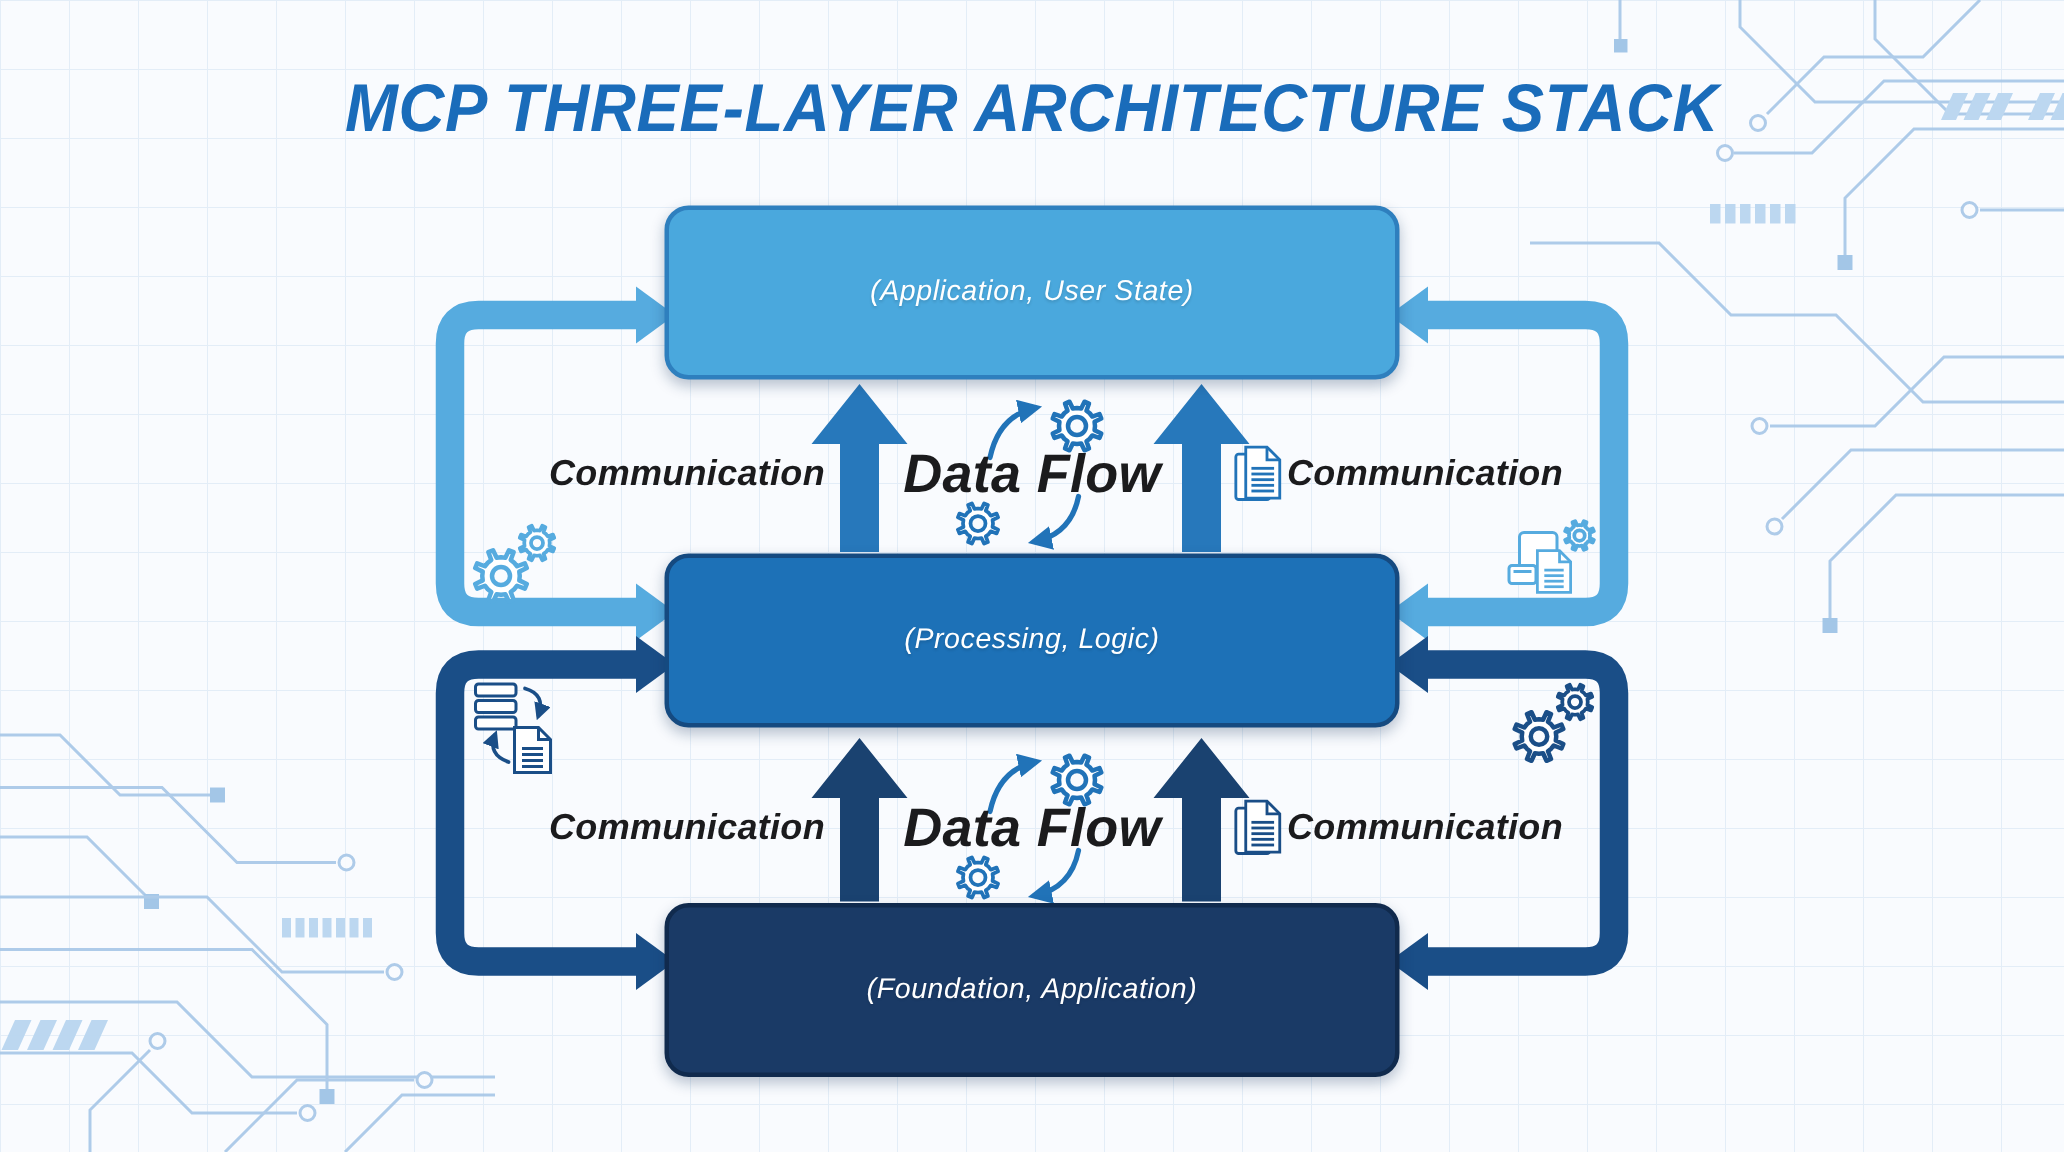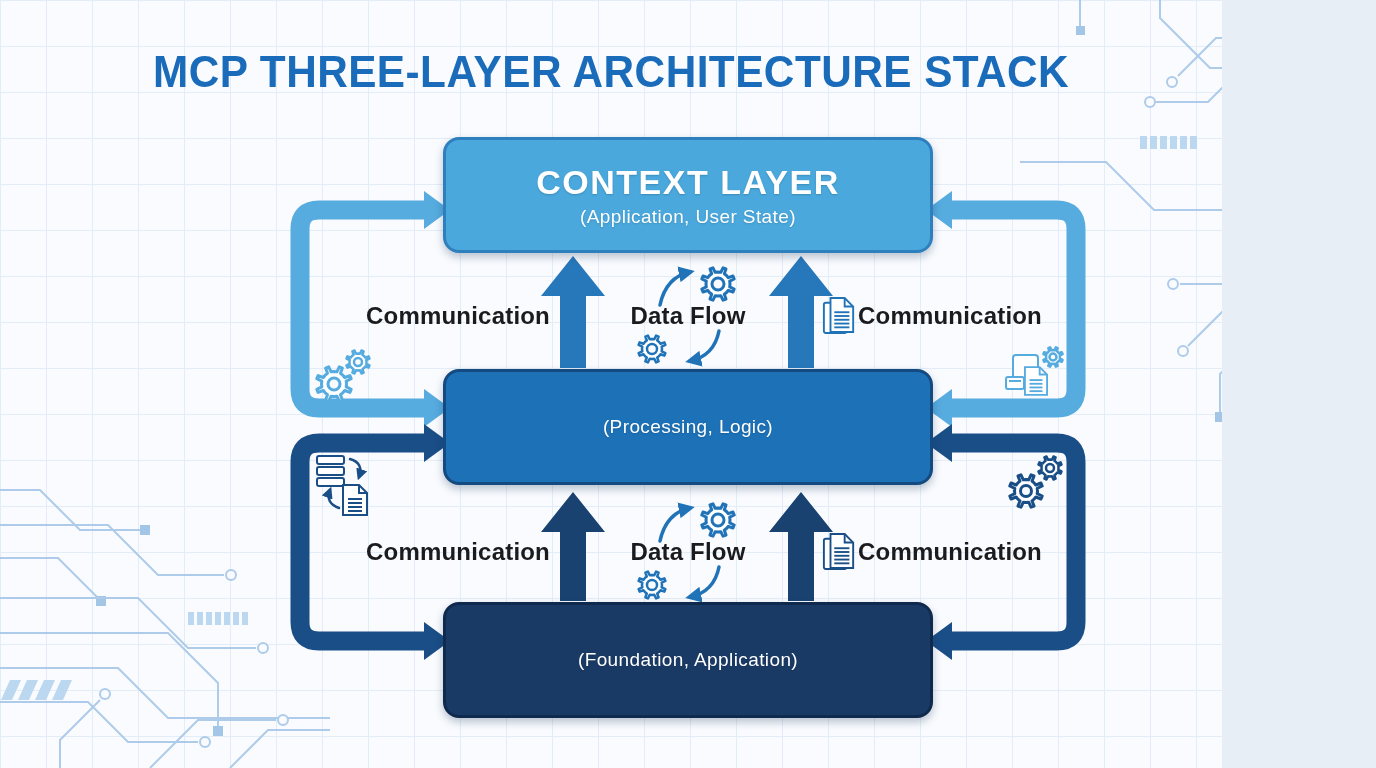--- a/index.html
+++ b/index.html
@@ -2,27 +2,28 @@
 <html style="--background: #f9fbfe; --grid-line: #e3edf7; --title-text: #1a6cba; --label-text: #1b1b1d; --context-fill: #4aa8dd; --context-border: #2e7fbe; --server-fill: #1d71b7; --server-border: #154a80; --protocol-fill: #1a3a66; --protocol-border: #102a4d; --upper-arrow: #2778bb; --lower-arrow: #1a4270; --upper-loop: #56abdf; --lower-loop: #1a4e87; --center-icon-blue: #2173b8; --circuit-trace: #aac9e8;"><head>
 <meta charset="utf-8">
 <style>
   html,body{margin:0;padding:0;}
   body{
     font-family:"Liberation Sans", sans-serif;
     background:#e8eef5;
   }
   .canvas{
     position:relative;
-    width:1222px;height:768px;
+    width:1376px;height:768px;
     overflow:hidden;
     background-color:var(--background,#f9fbfe);
     background-image:
       linear-gradient(var(--grid-line,#e3edf7) 1px, transparent 1px),
       linear-gradient(90deg, var(--grid-line,#e3edf7) 1px, transparent 1px);
     background-size:46px 46px;
+    font-style:italic;
   }
   .title{
     position:absolute;left:50%;top:46px;
     transform:translateX(-50%) scaleX(.94);
     transform-origin:center;
     white-space:nowrap;
     font-size:45px;font-weight:bold;letter-spacing:.5px;
     color:var(--title-text,#1a6cba);
   }
   .layer{
@@ -36,21 +37,21 @@
   .layer-context{top:137px;background:var(--context-fill);border-color:var(--context-border);}
   .layer-server{top:369px;background:var(--server-fill);border-color:var(--server-border);}
   .layer-protocol{top:602px;background:var(--protocol-fill);border-color:var(--protocol-border);}
   .layer-title{font-size:34px;font-weight:bold;letter-spacing:1.5px;text-shadow:0 1px 2px rgba(0,0,0,.18);}
   .layer-sub{font-size:19px;letter-spacing:.4px;text-shadow:0 1px 2px rgba(0,0,0,.15);}
   .lbl{
     position:absolute;transform:translate(-50%,-50%);
     white-space:nowrap;color:var(--label-text,#1b1b1d);
     font-size:24px;font-weight:bold;letter-spacing:.2px;
   }
-  .lbl-df{font-size:24px;}
+  .lbl-df{font-size:36px;}
   svg.overlay{position:absolute;left:0;top:0;width:1376px;height:768px;}
   svg.circuit{position:absolute;opacity:.95;}
   .arrow-upper{fill:var(--upper-arrow);}
   .arrow-lower{fill:var(--lower-arrow);}
   .loop-upper{stroke:var(--upper-loop);fill:none;stroke-width:19;}
   .loop-upper-head{fill:var(--upper-loop);}
   .loop-lower{stroke:var(--lower-loop);fill:none;stroke-width:19;}
   .loop-lower-head{fill:var(--lower-loop);}
   .gear{fill:#fff;fill-rule:evenodd;stroke-width:3;stroke-linejoin:round;}
   .gear-sm{stroke-width:2.5;}
@@ -230,21 +231,20 @@
       <use href="#doc-one" x="1024" y="366" width="24" height="30" style="color:var(--upper-loop)"></use>
       <rect class="shape-l" x="1006" y="377" width="18" height="12" rx="2"></rect>
       <line class="line-l" x1="1009" y1="381" x2="1021" y2="381"></line>
     </g>
 
     <path class="gear ico-n" d="M1026.0,479.5L1028.7,479.8L1031.0,474.8L1034.0,476.0L1032.0,481.2L1034.1,482.9L1035.8,485.0L1041.0,483.0L1042.2,486.0L1037.2,488.3L1037.5,491.0L1037.2,493.7L1042.2,496.0L1041.0,499.0L1035.8,497.0L1034.1,499.1L1032.0,500.8L1034.0,506.0L1031.0,507.2L1028.7,502.2L1026.0,502.5L1023.3,502.2L1021.0,507.2L1018.0,506.0L1020.0,500.8L1017.9,499.1L1016.2,497.0L1011.0,499.0L1009.8,496.0L1014.8,493.7L1014.5,491.0L1014.8,488.3L1009.8,486.0L1011.0,483.0L1016.2,485.0L1017.9,482.9L1020.0,481.2L1018.0,476.0L1021.0,474.8L1023.3,479.8ZM1031.5,491 A5.5,5.5 0 1 0 1020.5,491 A5.5,5.5 0 1 0 1031.5,491Z"></path>
     <path class="gear gear-sm ico-n" d="M1050.0,459.5L1052.0,459.7L1053.5,456.5L1055.6,457.4L1054.4,460.8L1056.0,462.0L1057.2,463.6L1060.6,462.4L1061.5,464.5L1058.3,466.0L1058.5,468.0L1058.3,470.0L1061.5,471.5L1060.6,473.6L1057.2,472.4L1056.0,474.0L1054.4,475.2L1055.6,478.6L1053.5,479.5L1052.0,476.3L1050.0,476.5L1048.0,476.3L1046.5,479.5L1044.4,478.6L1045.6,475.2L1044.0,474.0L1042.8,472.4L1039.4,473.6L1038.5,471.5L1041.7,470.0L1041.5,468.0L1041.7,466.0L1038.5,464.5L1039.4,462.4L1042.8,463.6L1044.0,462.0L1045.6,460.8L1044.4,457.4L1046.5,456.5L1048.0,459.7ZM1054,468 A4,4 0 1 0 1046,468 A4,4 0 1 0 1054,468Z"></path>
   </svg>
 
   <div class="layer layer-context">
-    <div class="layer-title">CONTEXT LAYER</div>
     <div class="layer-sub">(Application, User State)</div>
   </div>
   <div class="layer layer-server">
     <div class="layer-sub">(Processing, Logic)</div>
   </div>
   <div class="layer layer-protocol">
     <div class="layer-sub">(Foundation, Application)</div>
   </div>
 
   <div class="lbl" style="left:458px;top:316px;">Communication</div>

